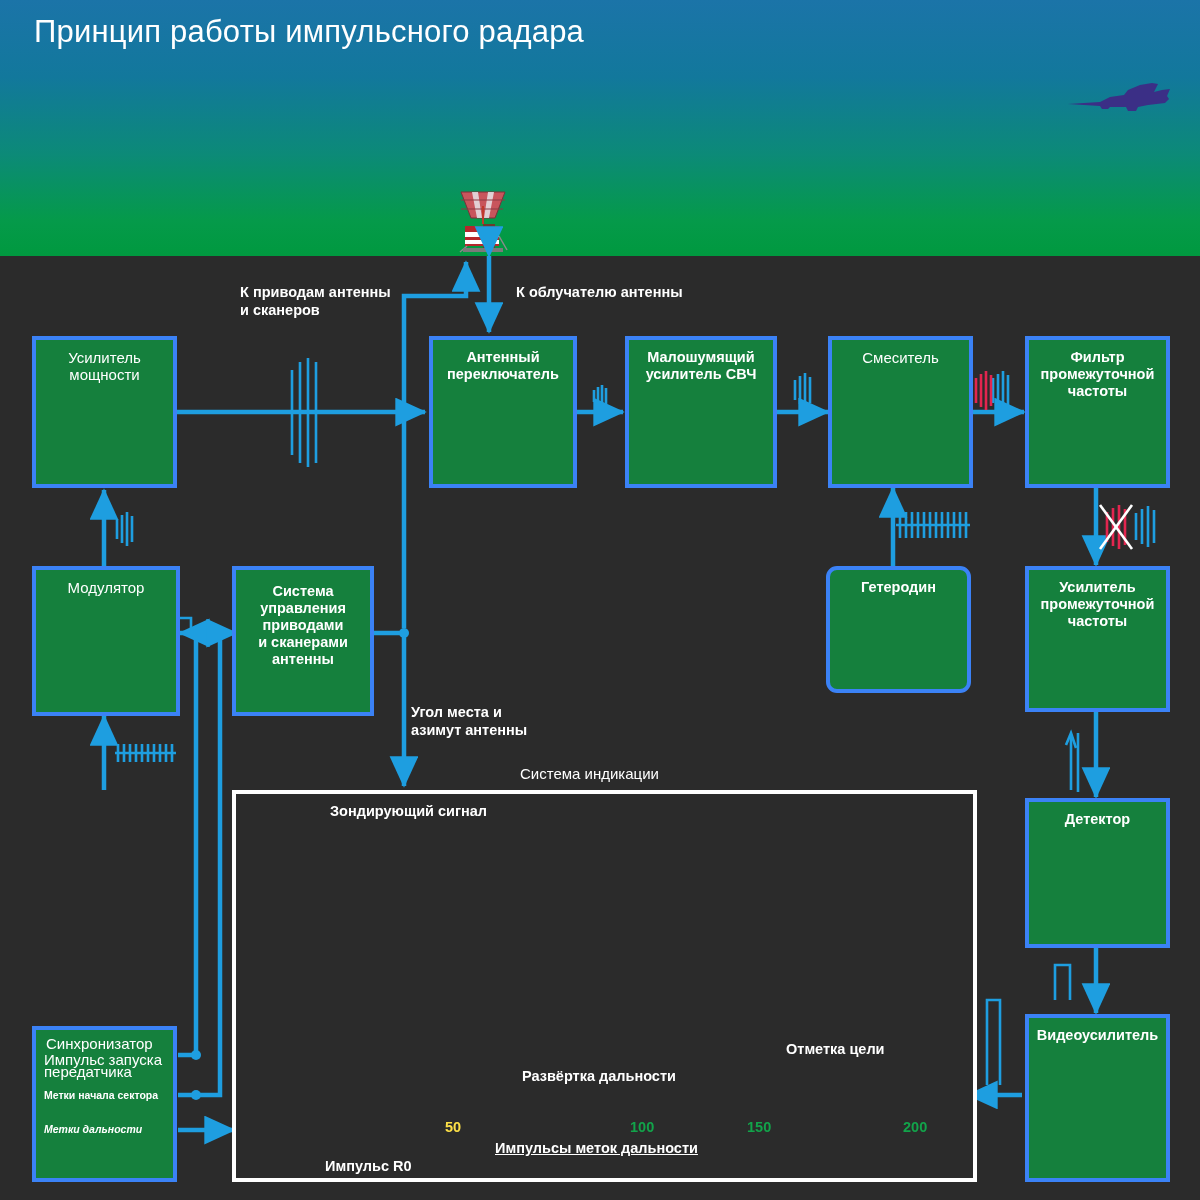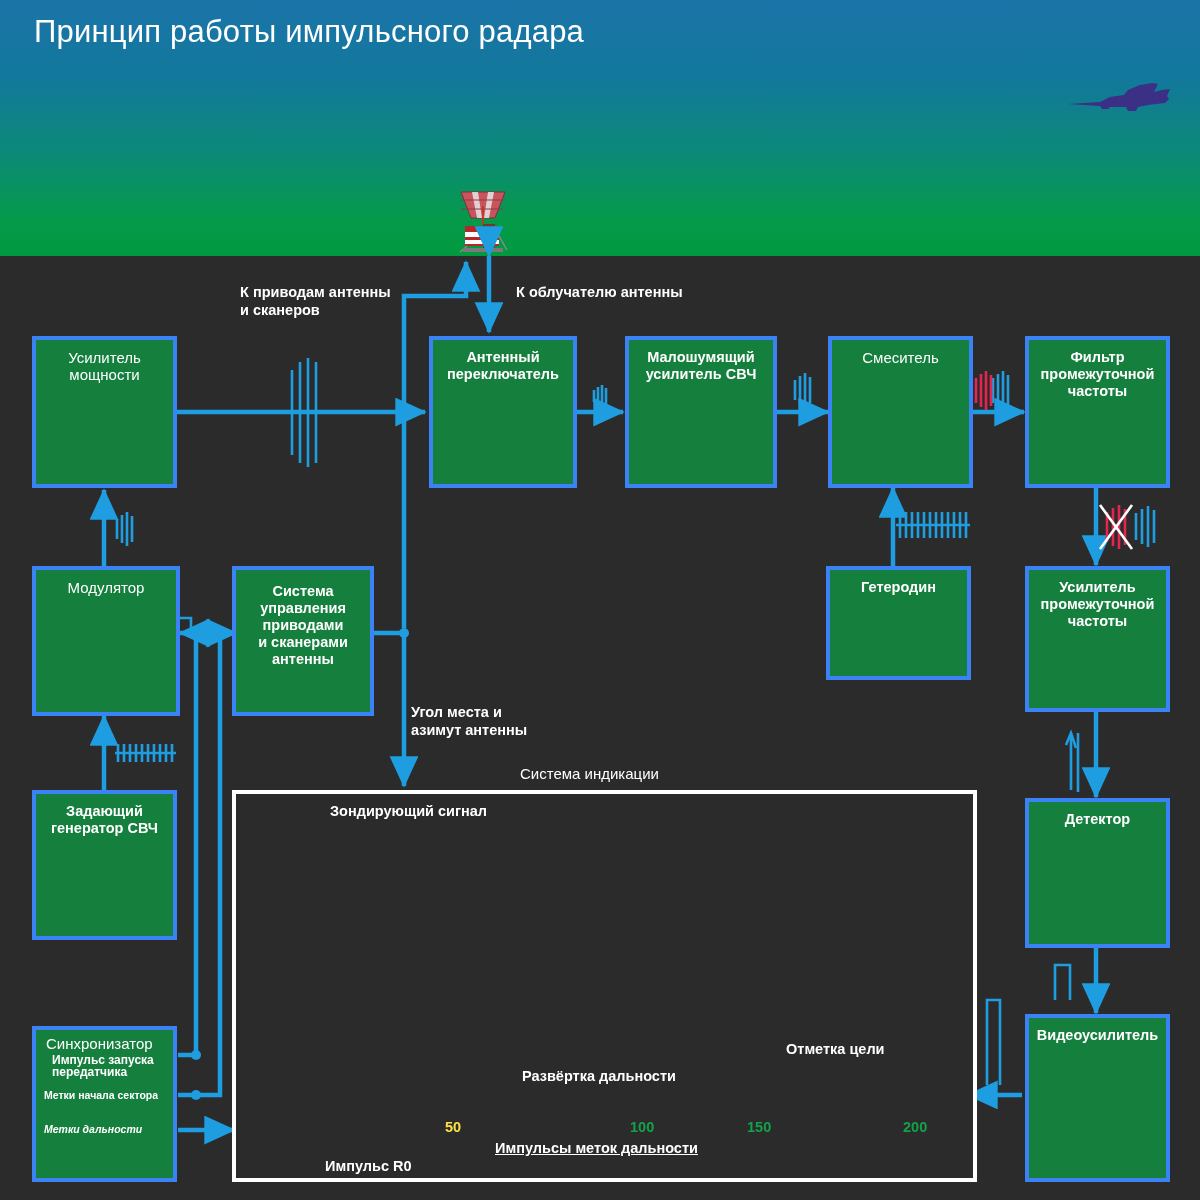--- a/index.html
+++ b/index.html
@@ -255,47 +255,43 @@
   </div>
 
   <div class="box" style="left:232px;top:566px;width:142px;height:150px;">
     <div class="lbl" style="padding-top:13px;">Система
 управления
 приводами
 и сканерами
 антенны</div>
   </div>
 
-  <div class="box" style="left:826px;top:566px;width:145px;height:114px;">
+  <div class="box" style="left:826px;top:566px;width:145px;height:127px;border-radius:11px;">
     <div class="lbl">Гетеродин</div>
   </div>
 
   <div class="box" style="left:1025px;top:566px;width:145px;height:146px;">
     <div class="lbl">Усилитель
 промежуточной
 частоты</div>
   </div>
 
-  <div class="box" style="left:32px;top:790px;width:145px;height:150px;">
-    <div class="lbl">Задающий
-генератор СВЧ</div>
-  </div>
 
   <div class="box" style="left:1025px;top:798px;width:145px;height:150px;">
     <div class="lbl">Детектор</div>
   </div>
 
   <div class="box" style="left:1025px;top:1014px;width:145px;height:168px;">
     <div class="lbl">Видеоусилитель</div>
   </div>
 
   <div class="box" style="left:32px;top:1026px;width:145px;height:156px;">
     <div class="lbl reg" style="text-align:left;padding-left:10px;padding-top:5px;font-size:15px;">Синхронизатор</div>
-    <div style="color:#fff;font-size:12px;font-weight:bold;line-height:12px;
-                padding-left:16px;padding-top:2px;white-space:pre-line;">Импульс запуска
+    <div style="color:#fff;font-size:15px;font-weight:normal;line-height:12px;
+                padding-left:8px;padding-top:2px;white-space:pre-line;">Импульс запуска
 передатчика</div>
     <div style="color:#fff;font-size:10.5px;font-weight:bold;line-height:12px;
                 padding-left:8px;padding-top:11px;white-space:pre-line;">Метки начала сектора</div>
     <div style="color:#fff;font-size:10.5px;font-weight:bold;line-height:12px;
                 padding-left:8px;padding-top:22px;white-space:pre-line;font-style:italic;">Метки дальности</div>
   </div>
 
   <div id="scope"></div>
 
   <div class="txt" style="left:330px;top:802px;">Зондирующий сигнал</div>

